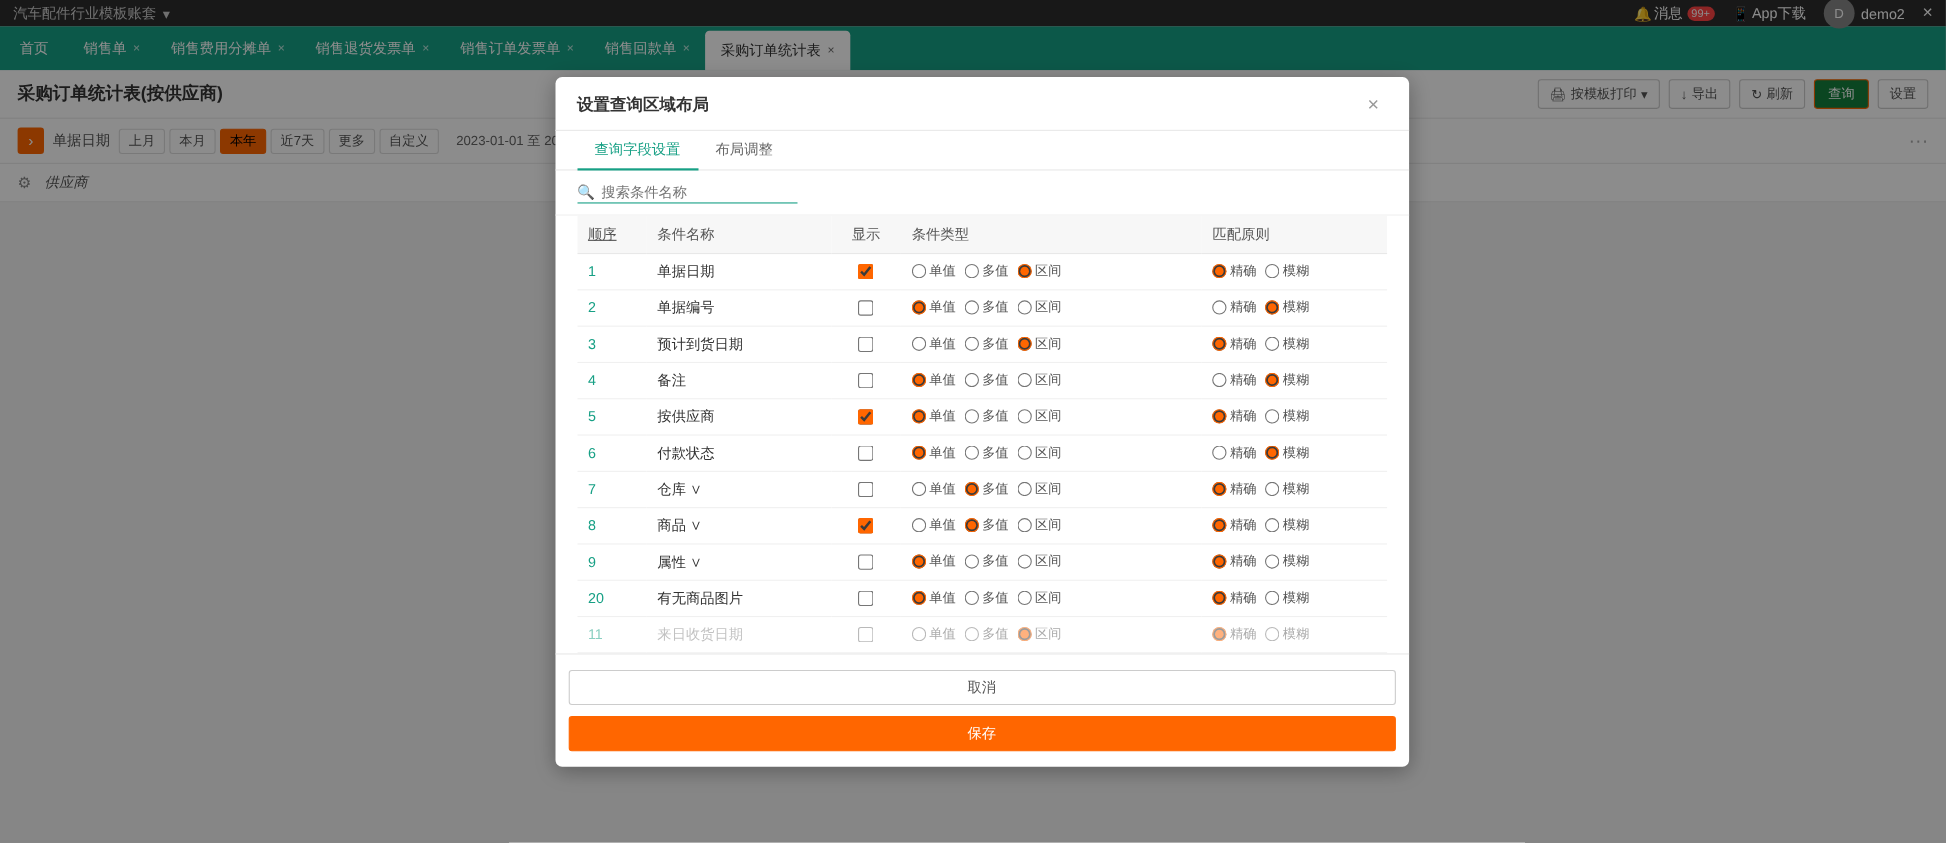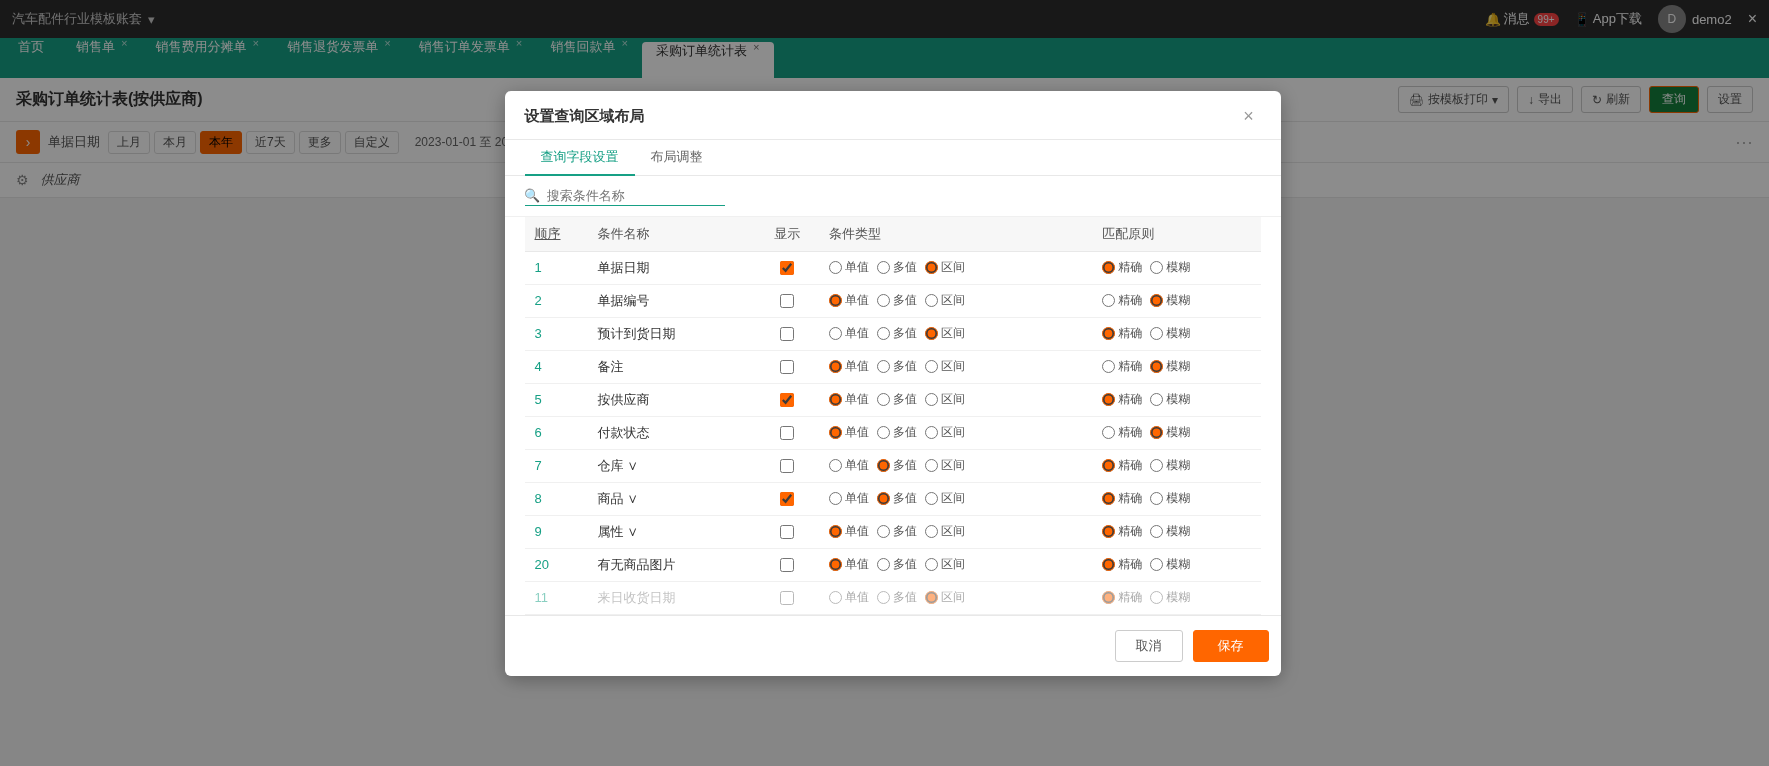--- a/index.html
+++ b/index.html
@@ -1,20 +1,20 @@
 <!DOCTYPE html>
 <html><head>
   <meta charset="utf-8">
   <style>
     * { box-sizing: border-box; margin: 0; padding: 0; }
     body { font-family: 'Microsoft YaHei', Arial, sans-serif; font-size: 13px; background: #f0f0f0; }
 
     
     .top-bar {
-      height: 38px;
+      height: 24px;
       background: #2d2d2d;
       display: flex;
       align-items: center;
       justify-content: space-between;
       padding: 0 12px;
       color: #fff;
     }
     .top-bar-left { font-size: 13px; color: #ccc; display: flex; align-items: center; gap: 6px; }
     .top-bar-right { display: flex; align-items: center; gap: 16px; font-size: 13px; }
     .badge {
@@ -36,26 +36,25 @@
     .nav-bar {
       height: 40px;
       background: #17a085;
       display: flex;
       align-items: center;
       padding: 0 0;
     }
     .nav-item {
       height: 40px;
       padding: 0 14px;
-      display: flex; 
+      display: flex; align-items: center;
       color: #fff;
       font-size: 13px;
       cursor: pointer;
       white-space: nowrap;
-      font-family: Liberation Mono, monospace;
     }
     .nav-item .close-x { margin-left: 6px; font-size: 11px; opacity: 0.7; }
     .nav-item-home { padding: 0 18px; }
     .nav-active-tab {
       background: #fff !important;
       color: #333 !important;
       border-radius: 4px 4px 0 0;
       margin-top: 4px;
       height: 36px;
     }
@@ -284,20 +283,21 @@
       display: flex; align-items: center; gap: 8px;
     }
 
     
     .dialog-footer {
       padding: 14px 12px;
       display: flex;
       justify-content: flex-end;
       gap: 10px;
       border-top: 1px solid #e8e8e8;
+      flex-direction: column;
     }
     .btn-cancel {
       padding: 6px 20px;
       border: 1px solid #ccc;
       background: #fff;
       color: #555;
       border-radius: 3px;
       cursor: pointer;
       font-size: 13px;
     }

